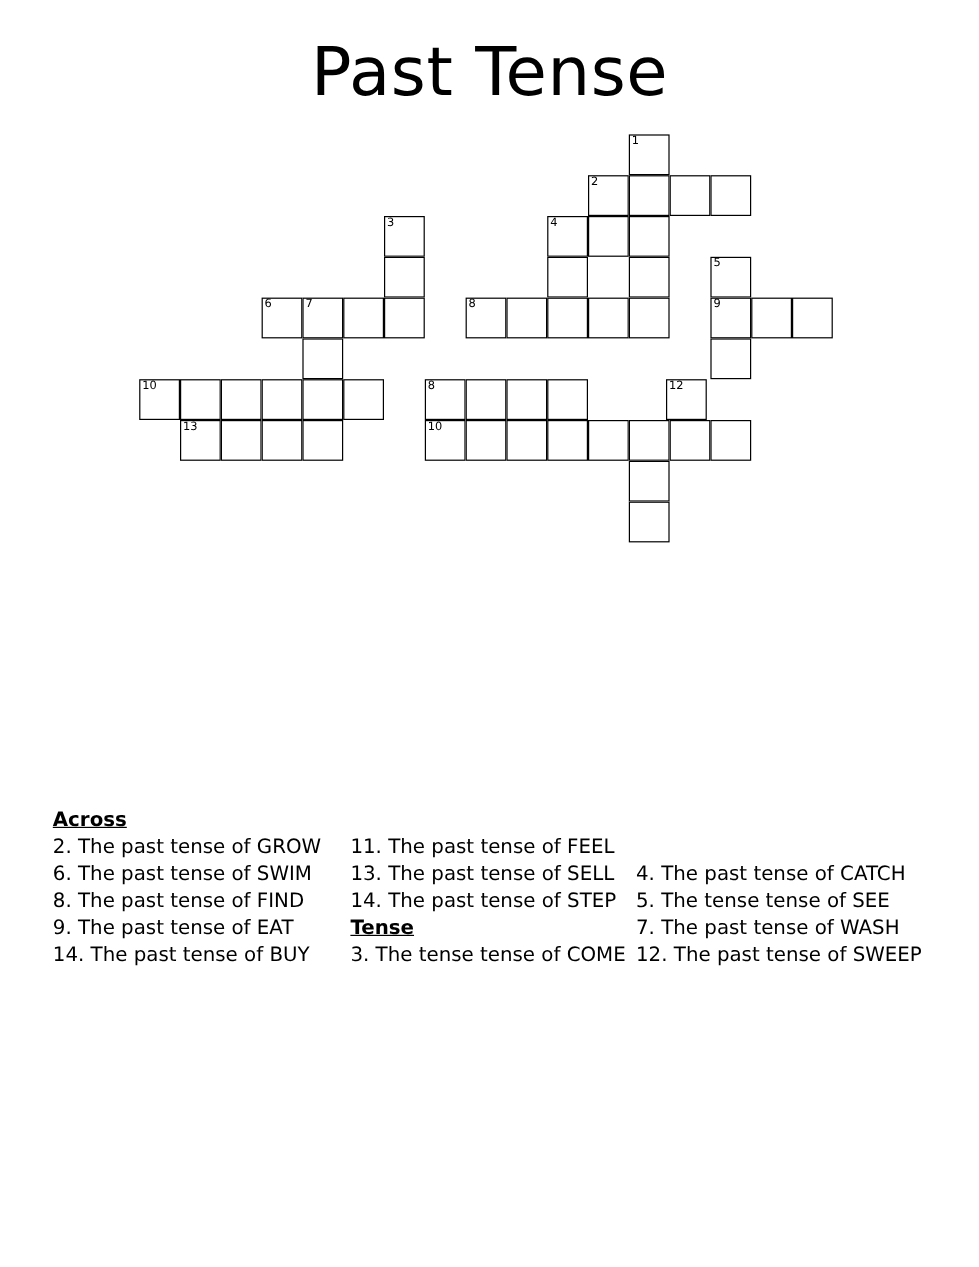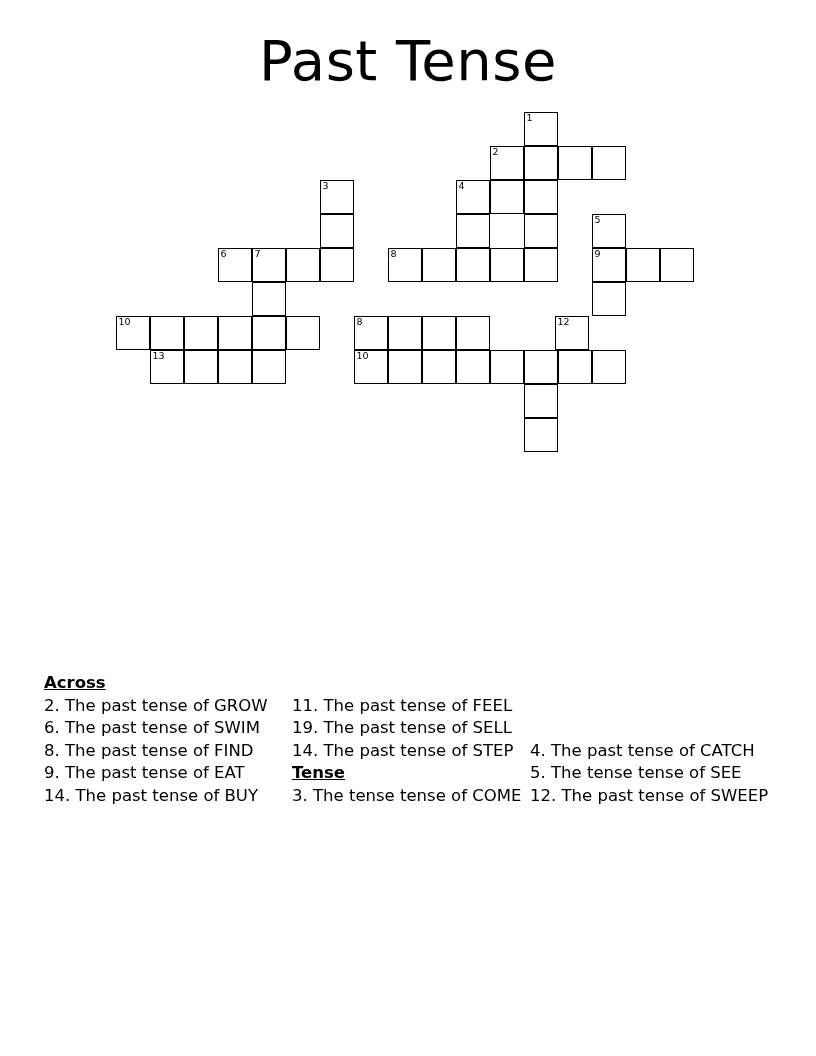--- a/index.html
+++ b/index.html
@@ -182,25 +182,26 @@
     <div class="clue-col c1" id="col1">
         <span class="section-head">Across</span>
         <span class="clue"><b>2.</b> <span>The past tense of GROW</span></span>
         <span class="clue"><b>6.</b> <span>The past tense of SWIM</span></span>
         <span class="clue"><b>8.</b> <span>The past tense of FIND</span></span>
         <span class="clue"><b>9.</b> <span>The past tense of EAT</span></span>
         <span class="clue"><b>14.</b> <span>The past tense of BUY</span></span>
       </div>
     <div class="clue-col c2" id="col2">
         <span class="clue"><b>11.</b> <span>The past tense of FEEL</span></span>
-        <span class="clue"><b>19.</b> <span>The past tense of SELL</span></span>
+        <span class="clue"><b>13.</b> <span>The past tense of SELL</span></span>
         <span class="clue"><b>14.</b> <span>The past tense of STEP</span></span>
         <span class="section-head">Tense</span>
         <span class="clue"><b>3.</b> <span>The tense tense of COME</span></span>
       </div>
     <div class="clue-col c3" id="col3">
         <span class="clue"><b>4.</b> <span>The past tense of CATCH</span></span>
         <span class="clue"><b>5.</b> <span>The tense tense of SEE</span></span>
+        <span class="clue"><b>7.</b> <span>The past tense of WASH</span></span>
         <span class="clue"><b>12.</b> <span>The past tense of SWEEP</span></span>
       </div>
   </div>
 
 </div>
 
 </body></html>

